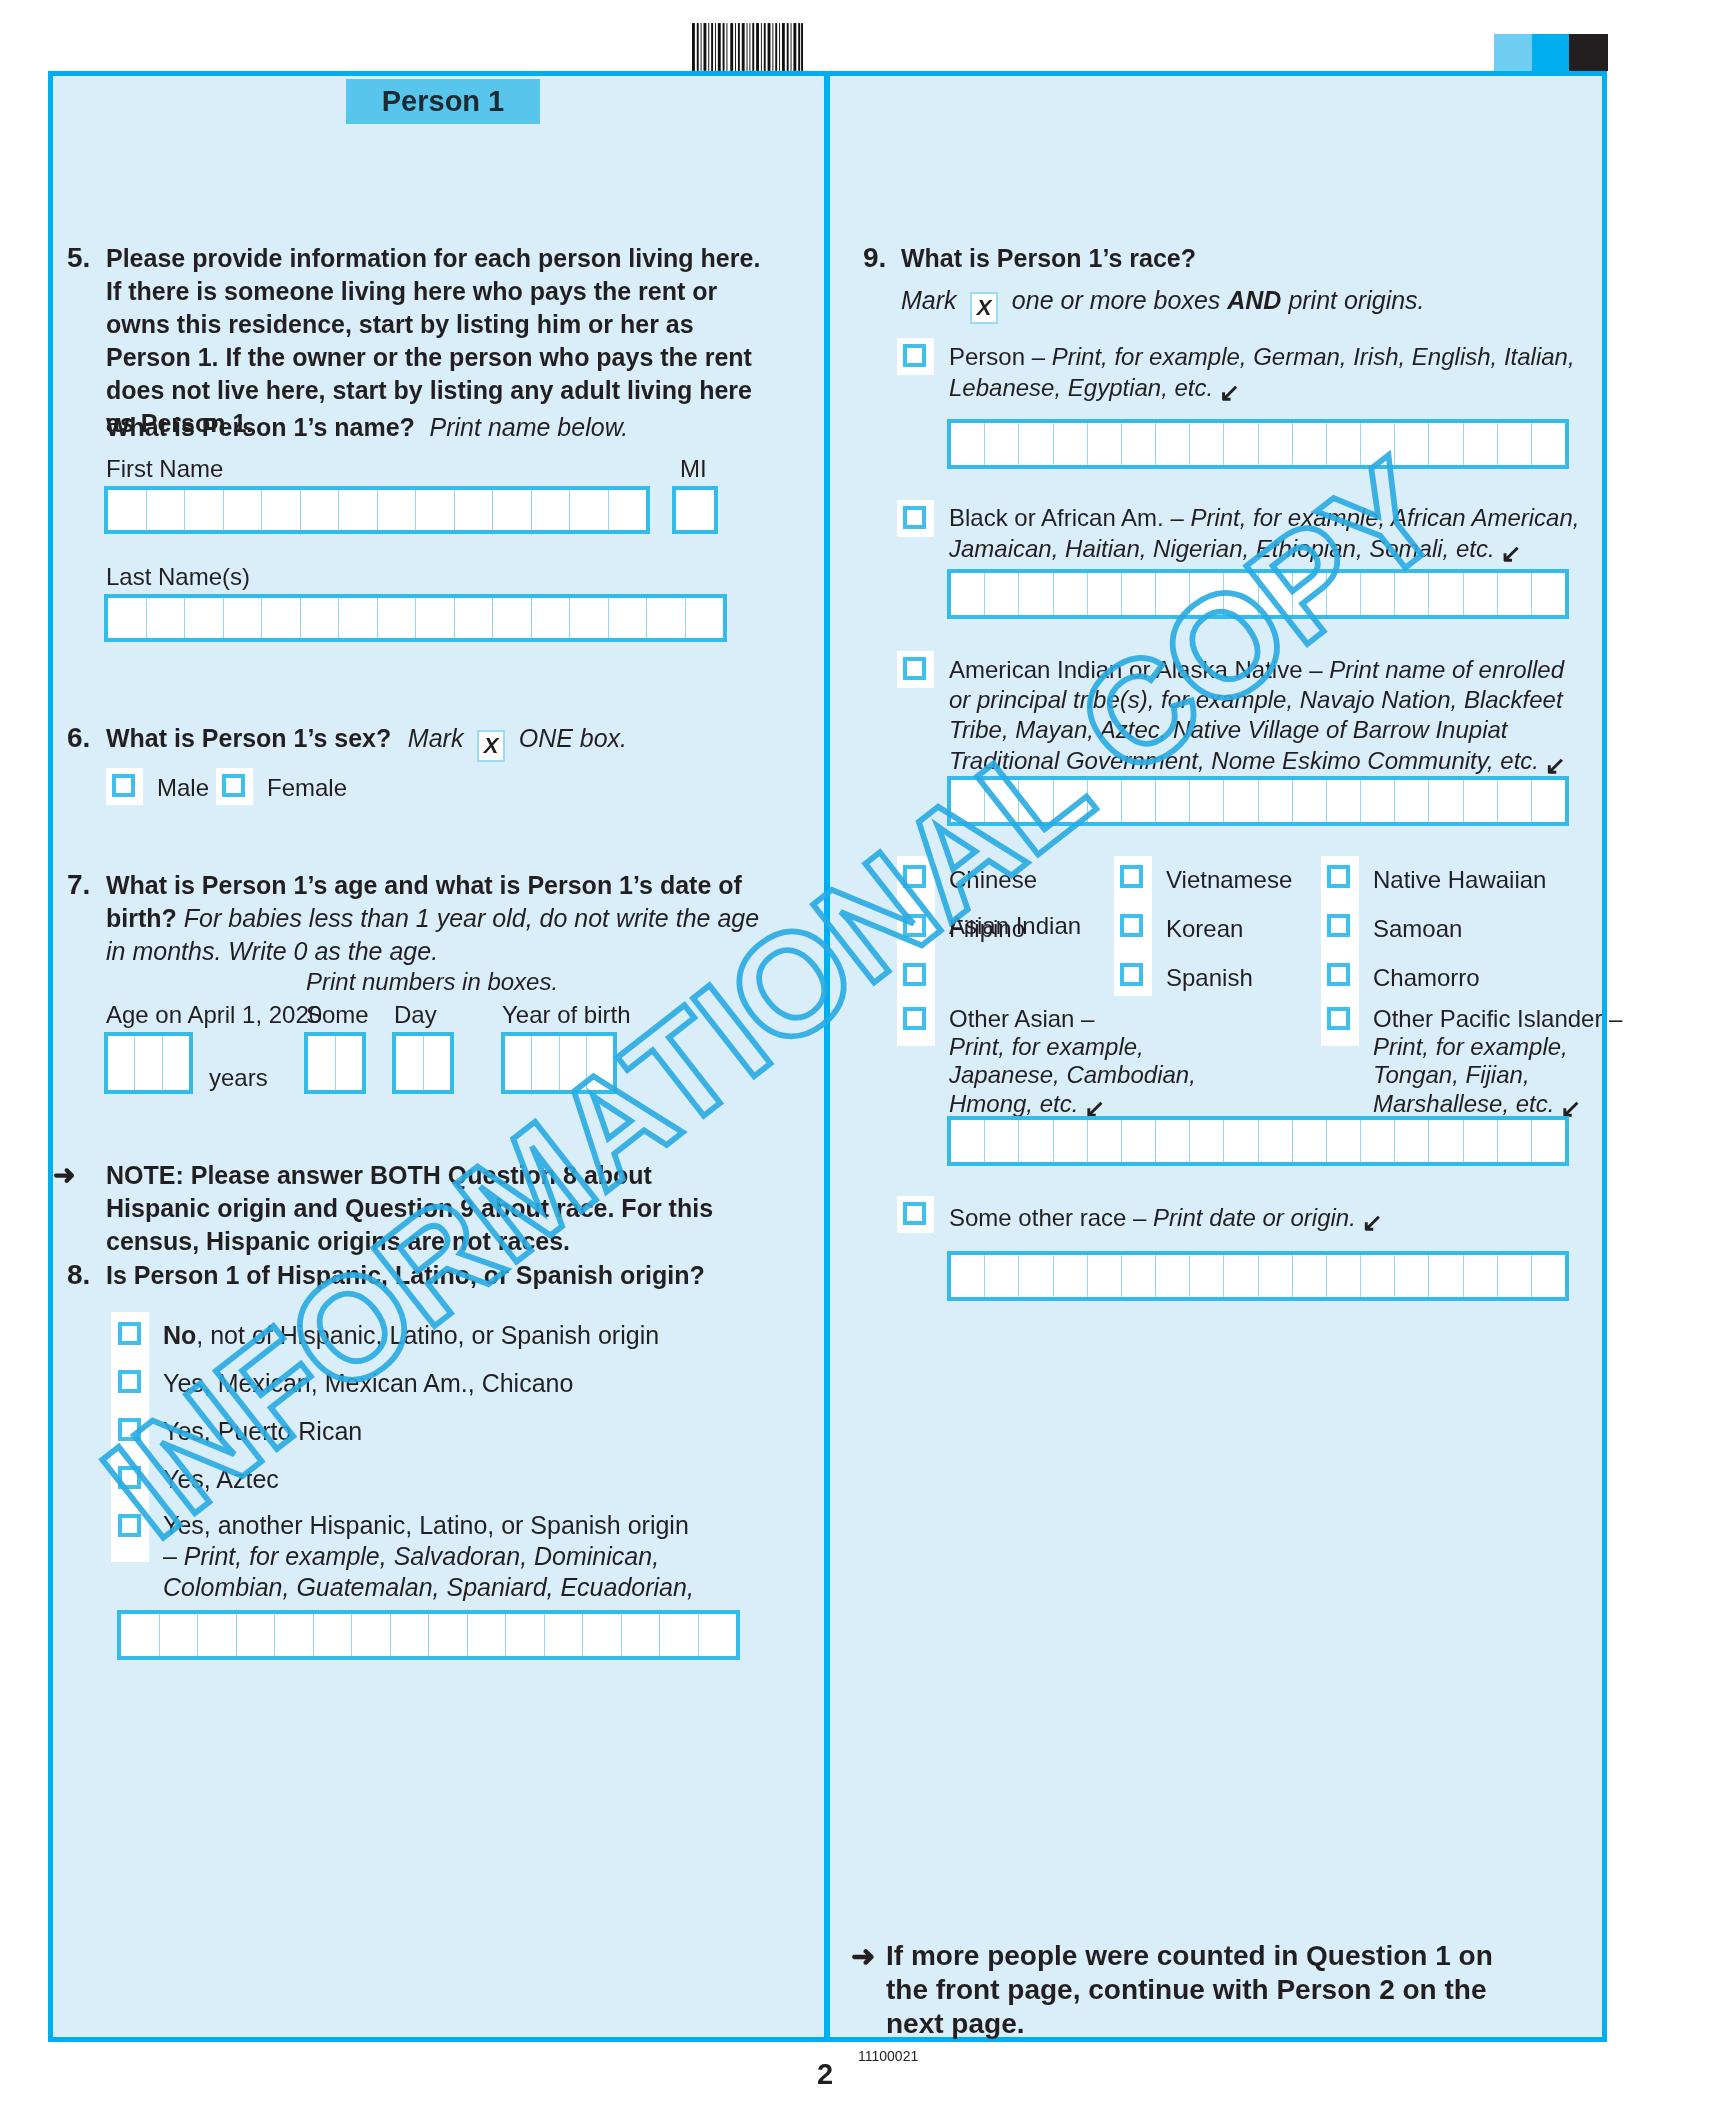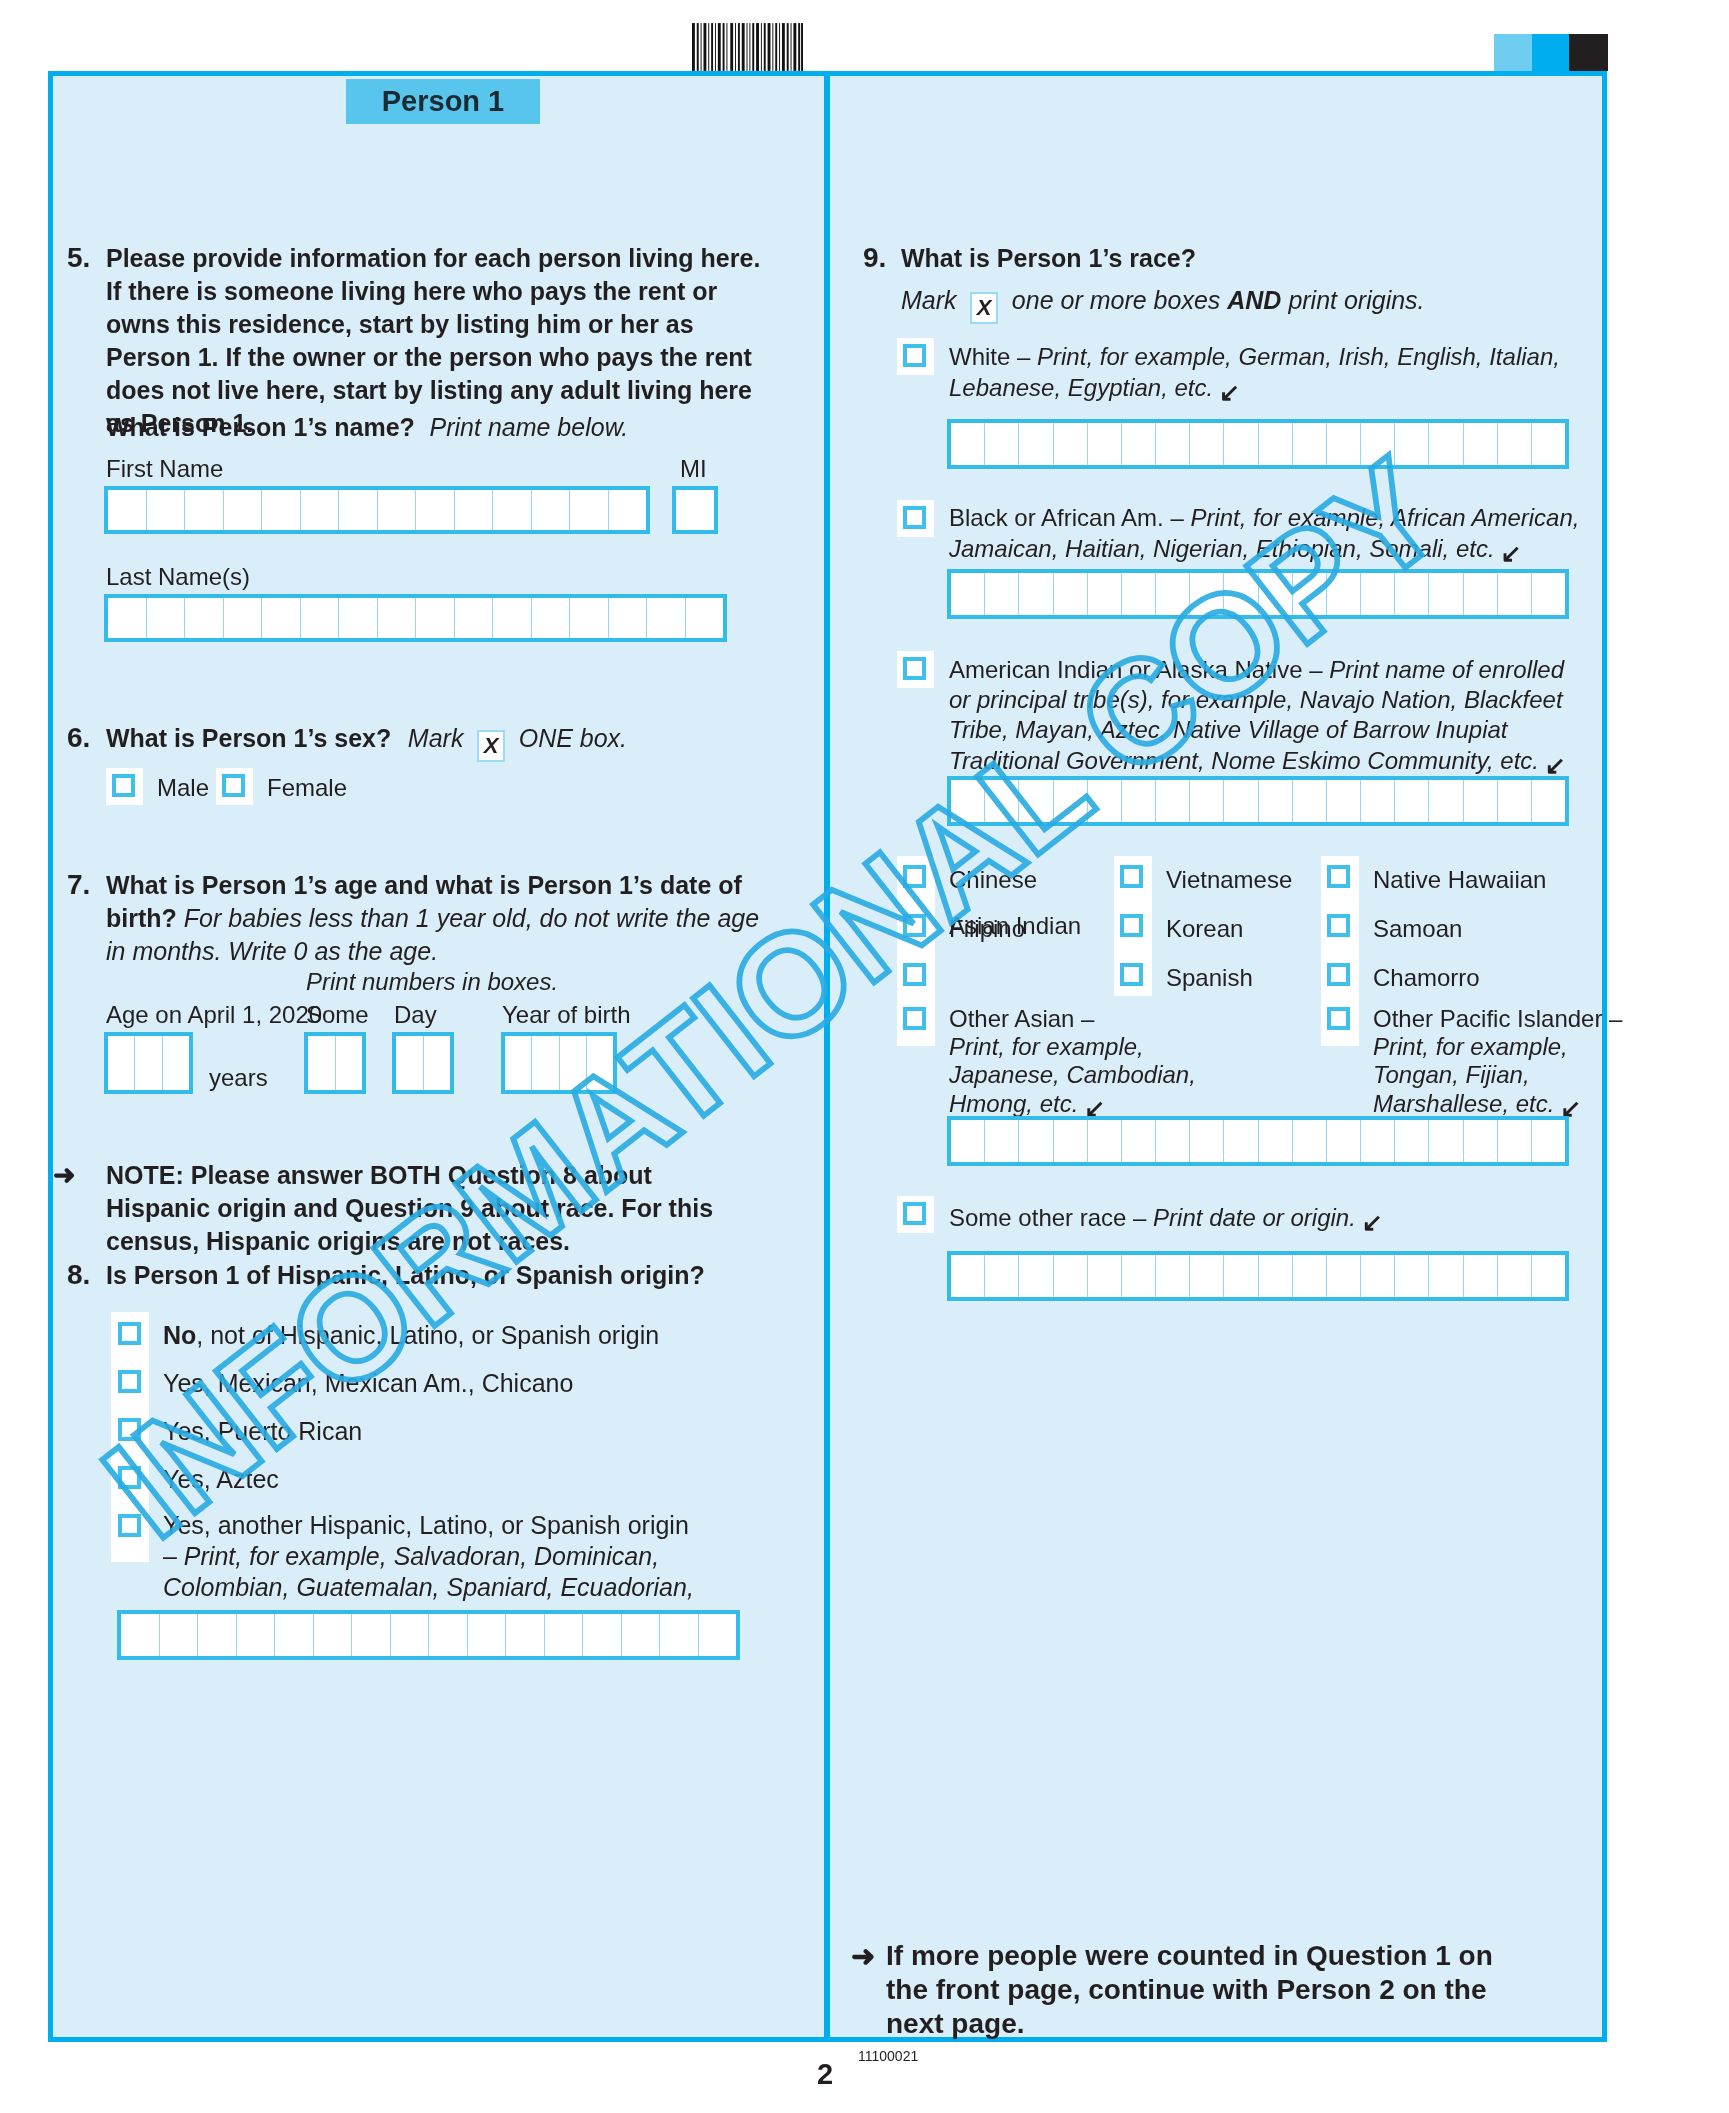--- a/index.html
+++ b/index.html
@@ -220,21 +220,21 @@
 <div class="line it" style="left:901px;top:284px">
   <span>Mark</span>
   <span class="markx">X</span>
   <span>one or more boxes</span>
   <span class="bd">AND</span>
   <span>print origins.</span>
 </div>
 
 <div class="cb" style="left:897px;top:338px"></div>
 <div class="ropt" style="left:949px;top:342px;width:634px">
-  <span>White – </span><span class="it">Print, for example, German, Irish, English, Italian, Lebanese, Egyptian, etc.</span><span class="pencil">↙</span>
+  <span>Person – </span><span class="it">Print, for example, German, Irish, English, Italian, Lebanese, Egyptian, etc.</span><span class="pencil">↙</span>
 </div>
 <div class="cellbox" style="left:947px;top:419px;width:614px;height:42px">
     <span class="cell"></span>
     <span class="cell"></span>
     <span class="cell"></span>
     <span class="cell"></span>
     <span class="cell"></span>
     <span class="cell"></span>
     <span class="cell"></span>
     <span class="cell"></span>

